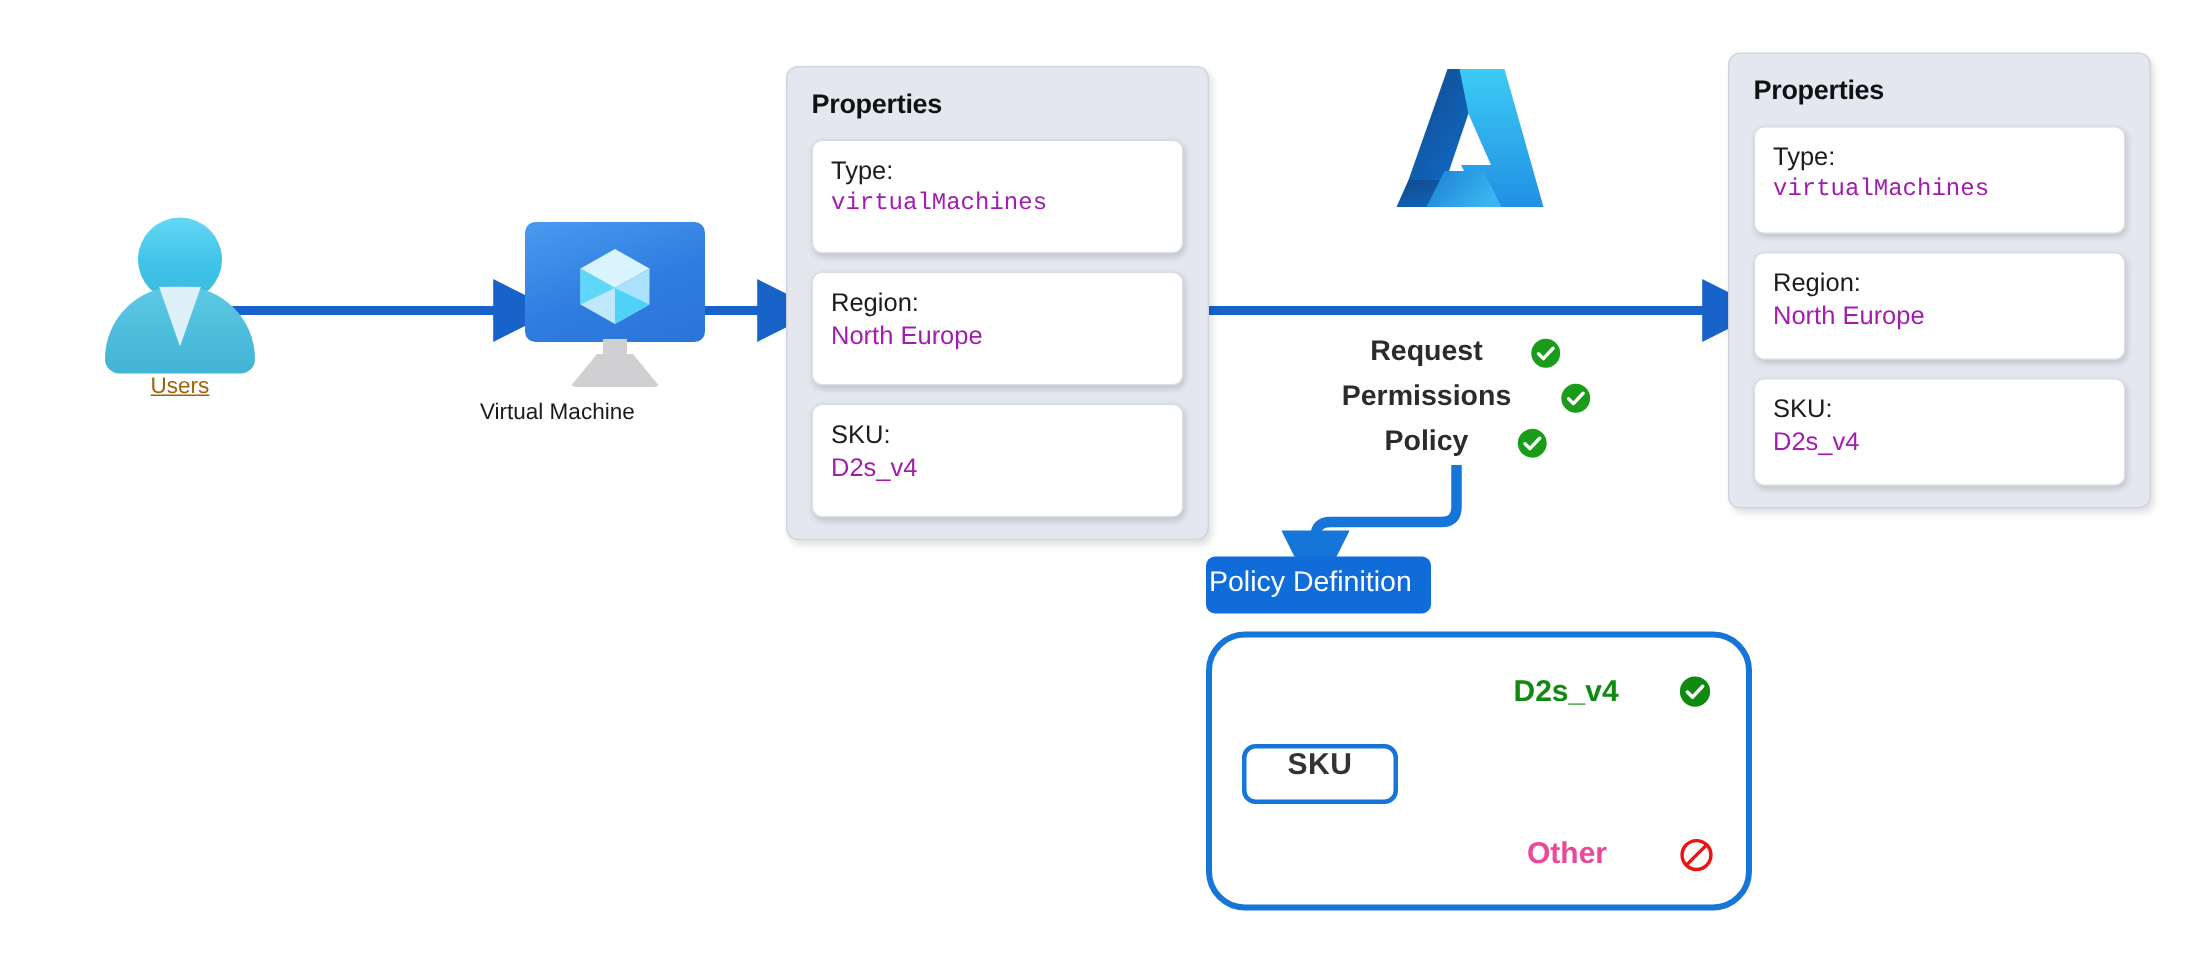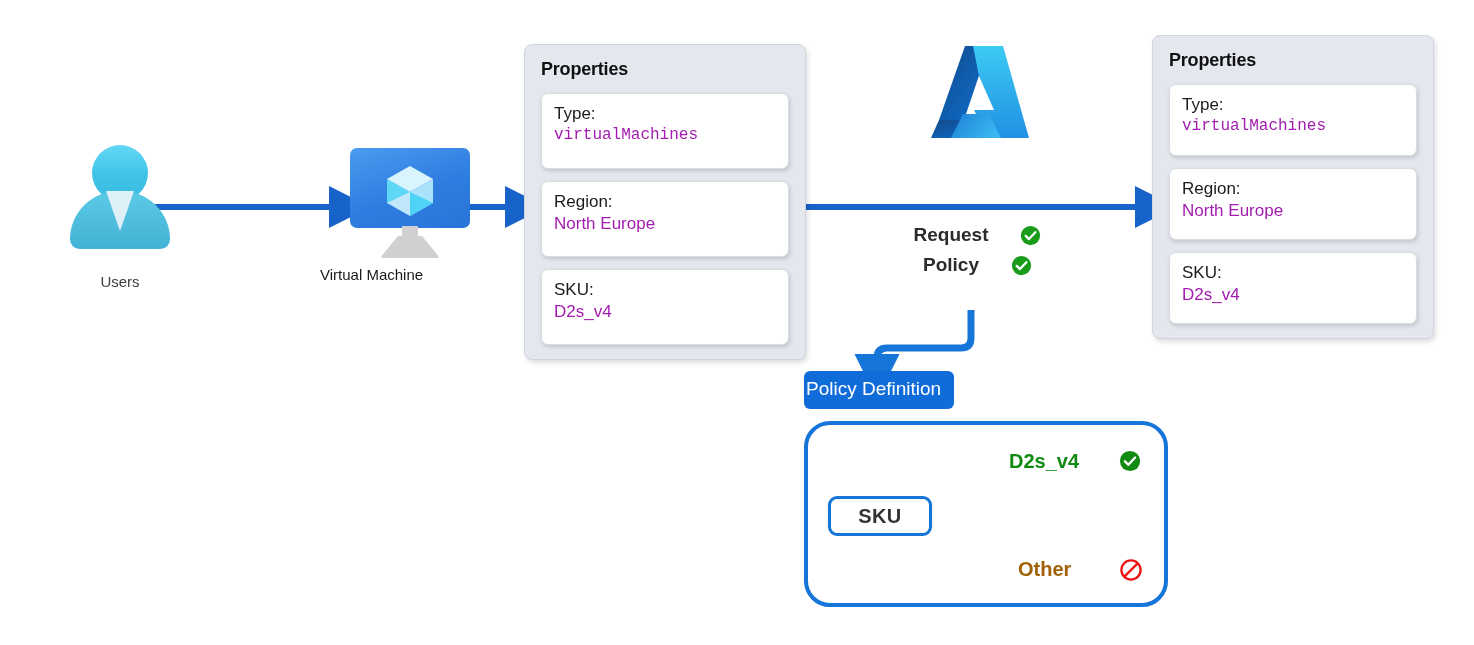--- a/index.html
+++ b/index.html
@@ -31,22 +31,22 @@
     background: linear-gradient(180deg, #5cc9e6 0%, #42b3d4 100%);
     border-radius: 50px 50px 10px 10px;
   }
   .person-collar {
     position: absolute; left: 36px; top: 46px;
     width: 28px; height: 40px;
     background: #dff1f8;
     clip-path: polygon(0 0, 100% 0, 50% 100%);
   }
   .actor-label {
-    position: absolute; top: 128px; left: -20px; width: 140px;
-    text-align: center; font-size: 15px; color: #404040;
+    position: absolute; top: 104px; left: -20px; width: 140px;
+    text-align: center; font-size: 15px; color: #a16207; text-decoration: underline;
   }
 
   
   #vm-icon { left: 350px; top: 148px; width: 120px; height: 142px; }
   .vm-screen {
     position: absolute; left: 0; top: 0; width: 120px; height: 80px;
     border-radius: 7px;
     background: linear-gradient(160deg, #4a9bf0 0%, #2f7de0 55%, #2a74d8 100%);
   }
   .vm-neck {
@@ -123,27 +123,27 @@
     left: 804px; top: 421px; width: 364px; height: 186px;
     border: 4px solid #1675d8;
     border-radius: 26px;
     background: #ffffff;
   }
   #sku-node {
     left: 828px; top: 496px; width: 104px; height: 40px;
     border: 3px solid #1675d8;
     border-radius: 9px;
     background: #fff;
-    display: flex; align-items: center; justify-content: center;
+    display: flex; justify-content: center;
   }
   .sku-text { font-size: 20px; font-weight: bold; color: #333; letter-spacing: 0.4px; }
 
   .branch-label { font-size: 20px; font-weight: bold; white-space: nowrap; }
   #branch-allow-label { left: 1009px; top: 450px; color: #118a11; }
-  #branch-deny-label  { left: 1018px; top: 558px; color: #a16207; }
+  #branch-deny-label  { left: 1018px; top: 558px; color: #ec4899; }
   #branch-allow-icon  { left: 1119px; top: 450px; width: 22px; height: 22px; }
   #branch-deny-icon   { left: 1119px; top: 558px; width: 24px; height: 24px; }
 
   .svg-layer { position: absolute; left: 0; top: 0; pointer-events: none; }
 </style>
 </head>
 <body>
 
 <div id="stage">
 
@@ -238,20 +238,27 @@
   <div class="abs" id="checklist">
 
     <div class="check-row">
       <span class="check-label">Request</span>
       <svg class="check-mark" viewBox="0 0 24 24">
         <circle cx="12" cy="12" r="11" fill="#1a9b1a"></circle>
         <path d="M6.5,12.4 L10.2,16.1 L17.6,8.2" fill="none" stroke="#fff" stroke-width="2.6" stroke-linecap="round" stroke-linejoin="round"></path>
       </svg>
     </div>
 
+    <div class="check-row">
+      <span class="check-label">Permissions</span>
+      <svg class="check-mark" viewBox="0 0 24 24">
+        <circle cx="12" cy="12" r="11" fill="#1a9b1a"></circle>
+        <path d="M6.5,12.4 L10.2,16.1 L17.6,8.2" fill="none" stroke="#fff" stroke-width="2.6" stroke-linecap="round" stroke-linejoin="round"></path>
+      </svg>
+    </div>
 
     <div class="check-row">
       <span class="check-label">Policy</span>
       <svg class="check-mark" viewBox="0 0 24 24">
         <circle cx="12" cy="12" r="11" fill="#1a9b1a"></circle>
         <path d="M6.5,12.4 L10.2,16.1 L17.6,8.2" fill="none" stroke="#fff" stroke-width="2.6" stroke-linecap="round" stroke-linejoin="round"></path>
       </svg>
     </div>
   </div>
 

